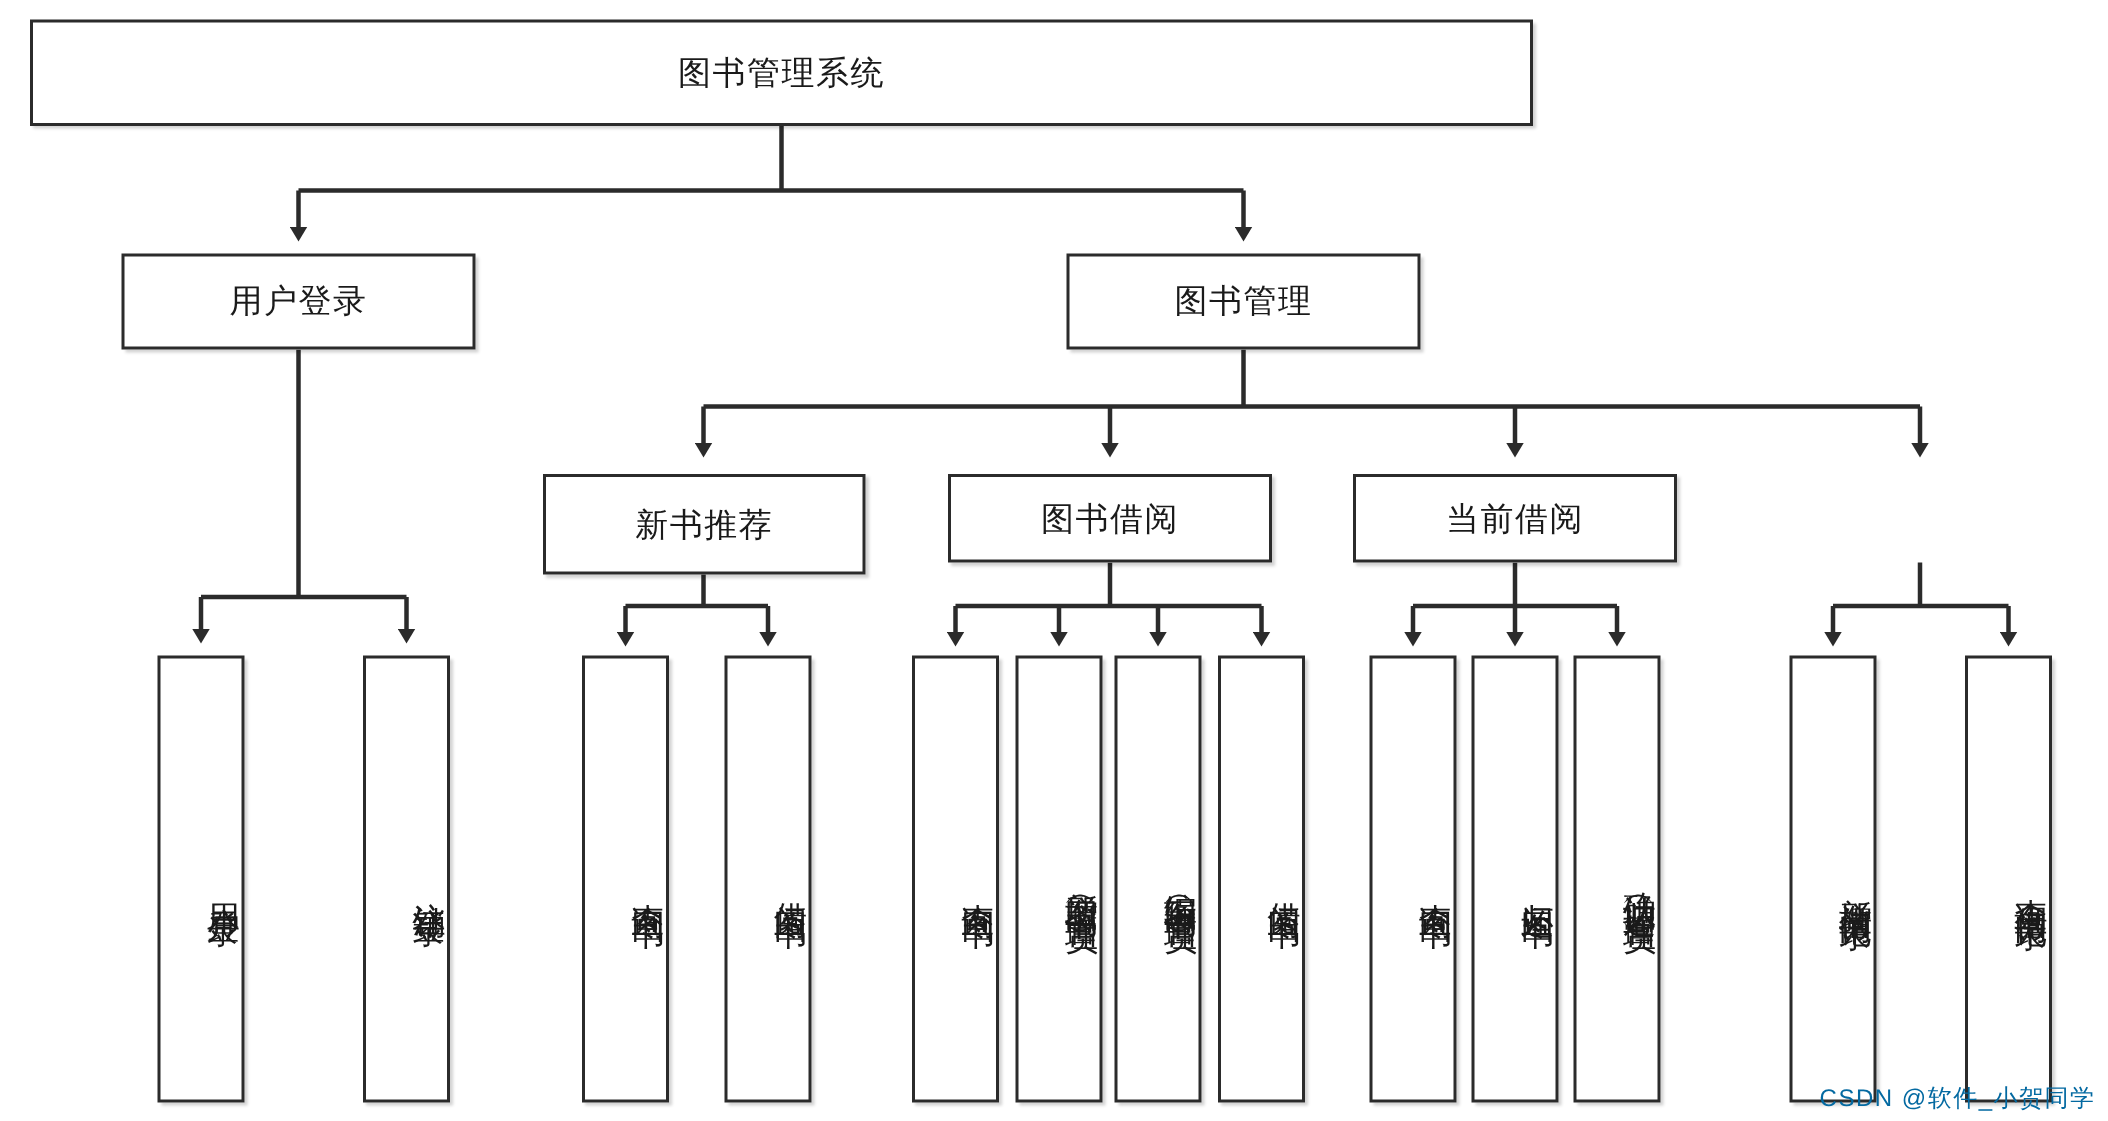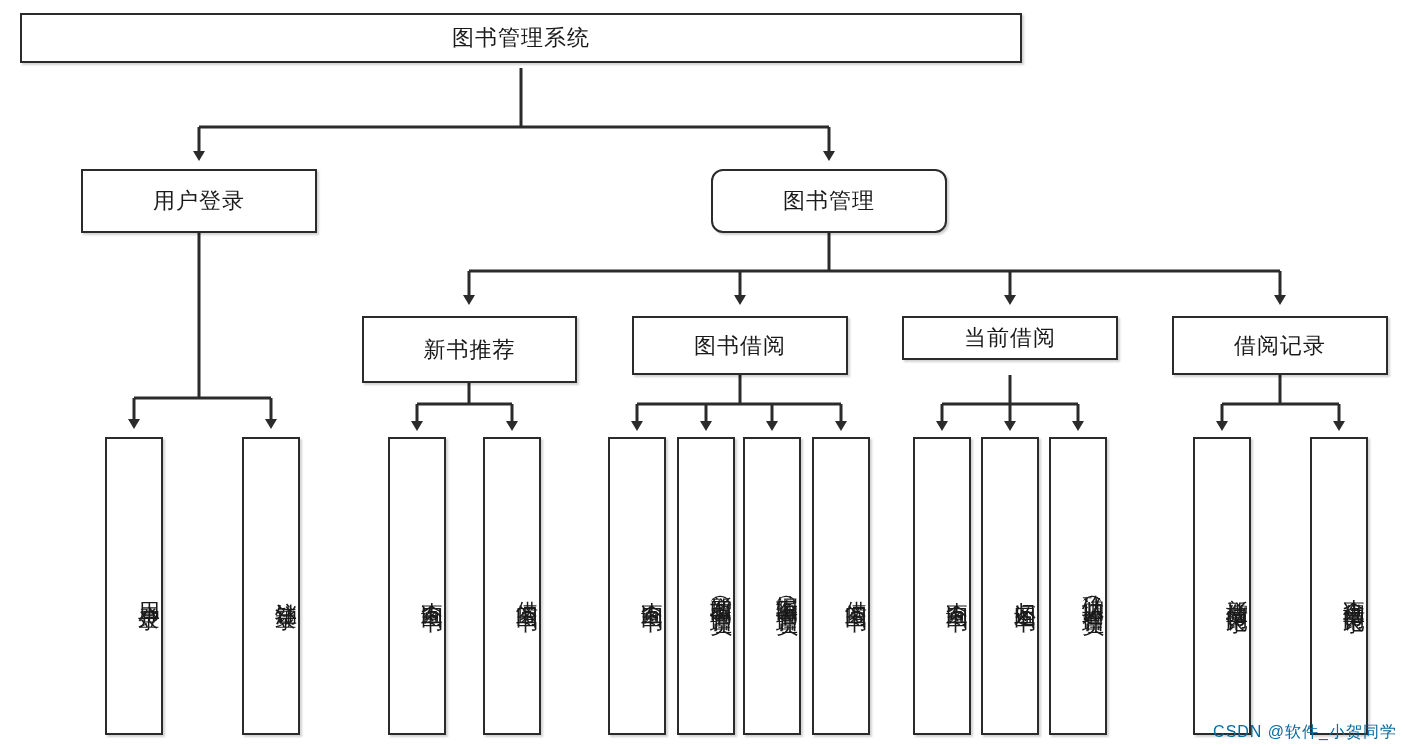--- a/index.html
+++ b/index.html
@@ -111,42 +111,39 @@
       <path d="M1010,404 L1010,422" marker-end="url(#arrow)"></path>
       <path d="M1078,404 L1078,422" marker-end="url(#arrow)"></path>
 
       <path d="M1280,375 L1280,404"></path>
       <path d="M1222,404 L1339,404"></path>
       <path d="M1222,404 L1222,422" marker-end="url(#arrow)"></path>
       <path d="M1339,404 L1339,422" marker-end="url(#arrow)"></path>
     </g>
   </svg>
 
-  <div class="node horiz" style="left:20px; top:13px; width:1002px; height:50px;">
+  <div class="node horiz" style="left:20px; top:13px; width:1002px; height:71px;">
     <span class="label">图书管理系统</span>
   </div>
 
   <div class="node horiz" style="left:81px; top:169px; width:236px; height:64px;">
     <span class="label">用户登录</span>
   </div>
-  <div class="node horiz" style="left:711px; top:169px; width:236px; height:64px;border-radius:12px;">
+  <div class="node horiz" style="left:711px; top:169px; width:236px; height:64px;">
     <span class="label">图书管理</span>
   </div>
 
   <div class="node horiz" style="left:362px; top:316px; width:215px; height:67px;">
     <span class="label">新书推荐</span>
   </div>
   <div class="node horiz" style="left:632px; top:316px; width:216px; height:59px;">
     <span class="label">图书借阅</span>
   </div>
-  <div class="node horiz" style="left:902px; top:316px; width:216px; height:44px;">
+  <div class="node horiz" style="left:902px; top:316px; width:216px; height:59px;">
     <span class="label">当前借阅</span>
-  </div>
-  <div class="node horiz" style="left:1172px; top:316px; width:216px; height:59px;">
-    <span class="label">借阅记录</span>
   </div>
 
   <div class="node vert" style="left:105px; top:437px; width:58px; height:298px;">
     <span class="label">用户登录</span>
   </div>
   <div class="node vert" style="left:242px; top:437px; width:58px; height:298px;">
     <span class="label">注销登录</span>
   </div>
 
   <div class="node vert" style="left:388px; top:437px; width:58px; height:298px;">

